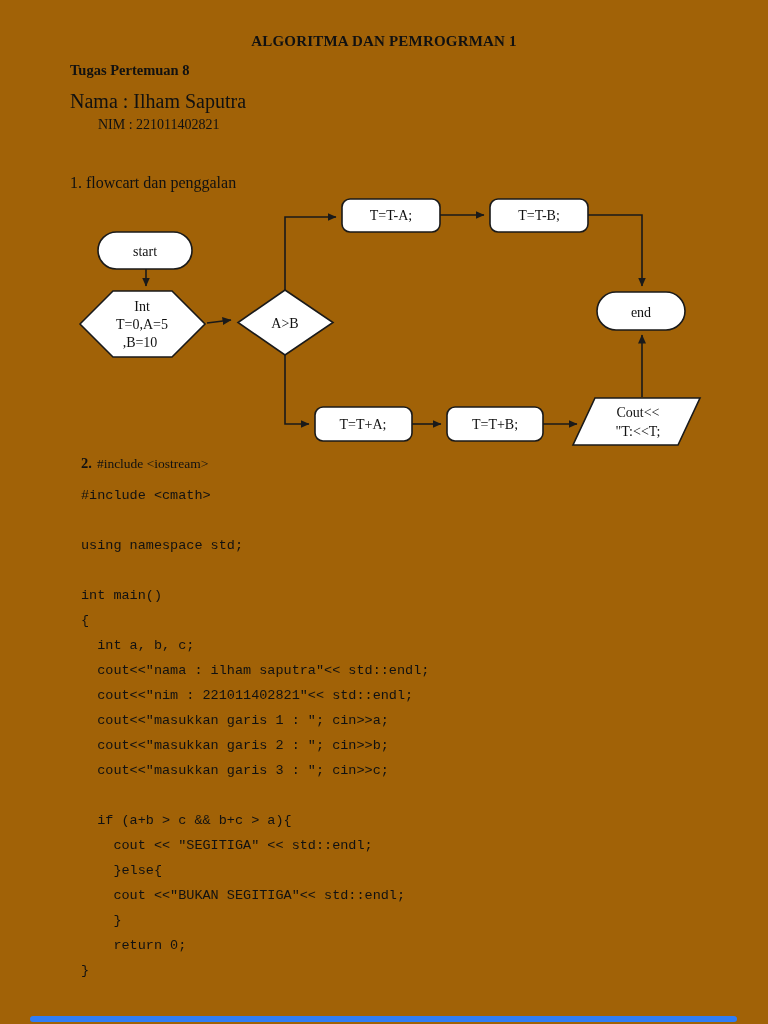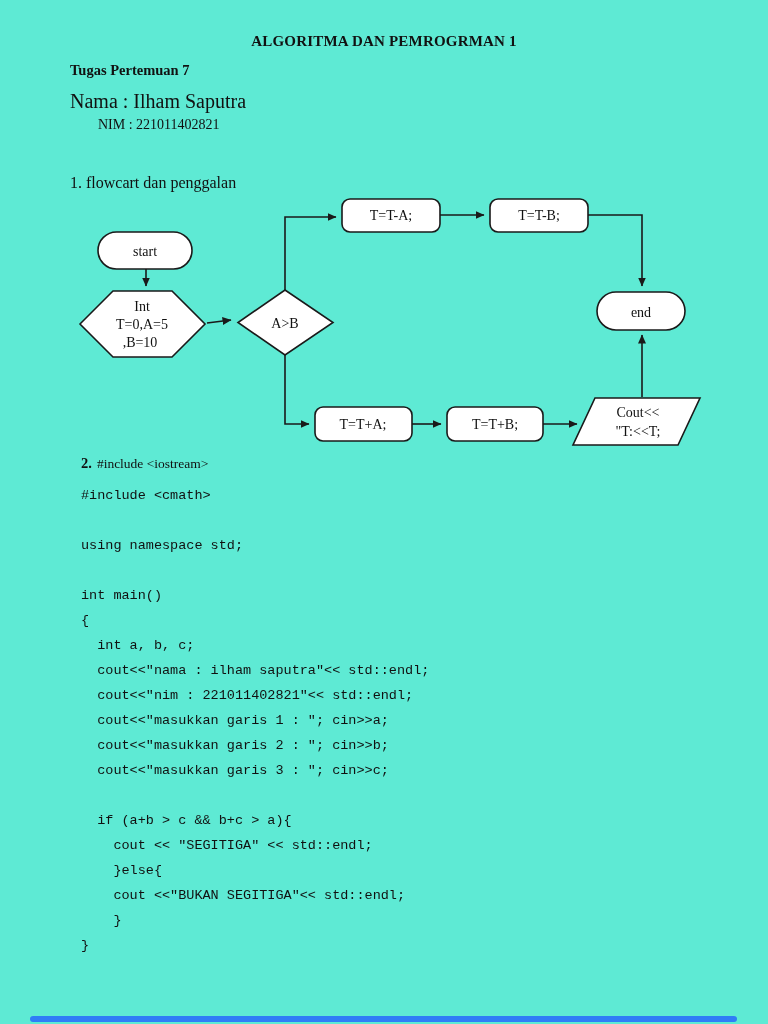--- a/index.html
+++ b/index.html
@@ -35,24 +35,24 @@
     font-size:13.5px;white-space:pre;
   }
   .page-bottom-divider{
     left:30px;top:1016px;width:707px;height:6px;
     border-radius:3px;
   }
 </style>
 </head>
 <body>
 
-<div class="page" style="background: #5eead4;">
+<div class="page" style="background: #a16207;">
 
   <div class="abs doc-title">ALGORITMA DAN PEMROGRMAN 1</div>
-  <div class="abs assignment">Tugas Pertemuan 7</div>
+  <div class="abs assignment">Tugas Pertemuan 8</div>
   <div class="abs name-line">Nama : Ilham Saputra</div>
   <div class="abs nim-line">NIM : 221011402821</div>
   <div class="abs section1-label">1. flowcart dan penggalan</div>
 
   <svg class="abs flowchart-svg" viewBox="0 0 768 470" xmlns="http://www.w3.org/2000/svg">
     <defs>
       <marker id="arw" markerWidth="10" markerHeight="9" refX="8.5" refY="4" orient="auto" markerUnits="userSpaceOnUse">
         <path d="M0,0 L9,4 L0,8 z" fill="#1a1a1a"></path>
       </marker>
     </defs>
@@ -112,18 +112,19 @@
       <div class="code-line">  cout&lt;&lt;"nim : 221011402821"&lt;&lt; std::endl;</div>
       <div class="code-line">  cout&lt;&lt;"masukkan garis 1 : "; cin&gt;&gt;a;</div>
       <div class="code-line">  cout&lt;&lt;"masukkan garis 2 : "; cin&gt;&gt;b;</div>
       <div class="code-line">  cout&lt;&lt;"masukkan garis 3 : "; cin&gt;&gt;c;</div>
       <div class="code-line"></div>
       <div class="code-line">  if (a+b &gt; c &amp;&amp; b+c &gt; a){</div>
       <div class="code-line">    cout &lt;&lt; "SEGITIGA" &lt;&lt; std::endl;</div>
       <div class="code-line">    }else{</div>
       <div class="code-line">    cout &lt;&lt;"BUKAN SEGITIGA"&lt;&lt; std::endl;</div>
       <div class="code-line">    }</div>
+      <div class="code-line">    return 0;</div>
       <div class="code-line">}</div>
     </div>
 
   <div class="abs page-bottom-divider" style="background: rgb(47, 125, 246);"></div>
 
 </div>
 
 </body></html>

